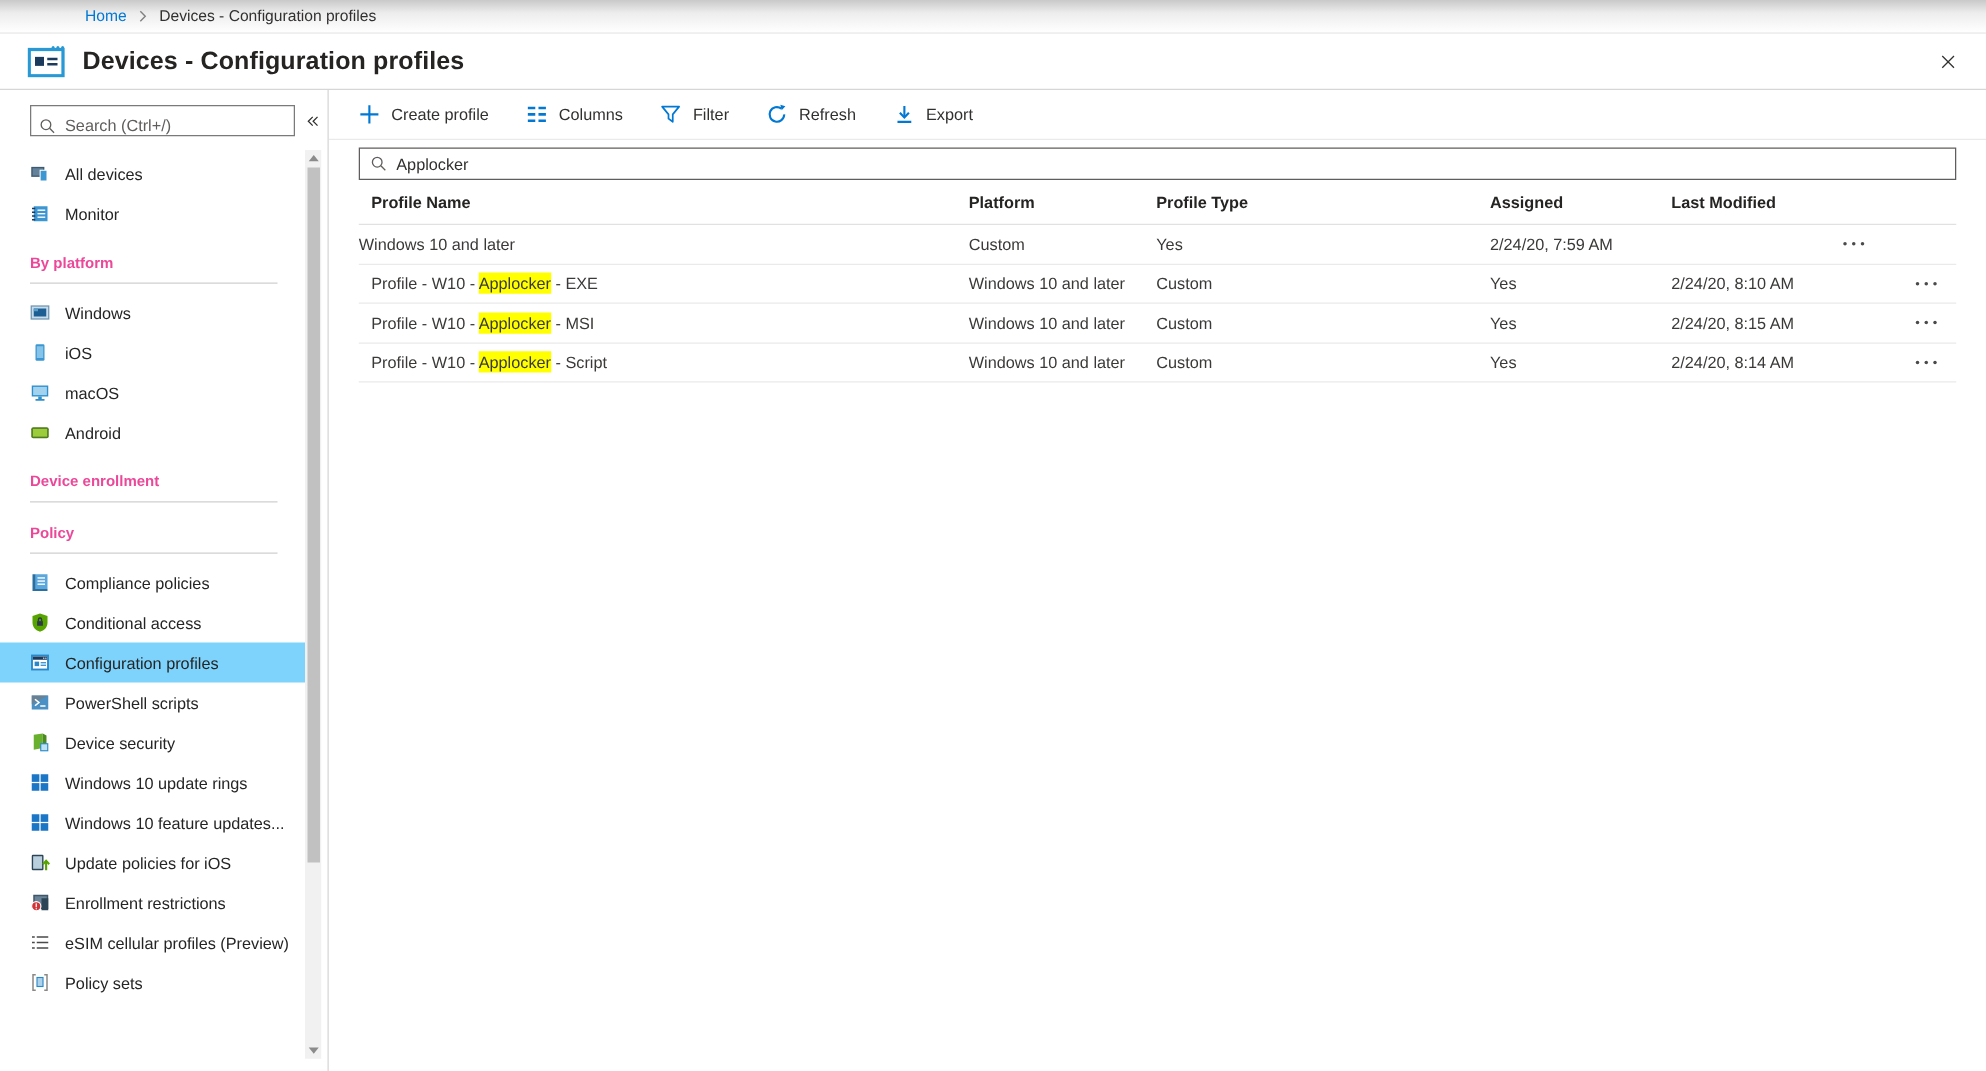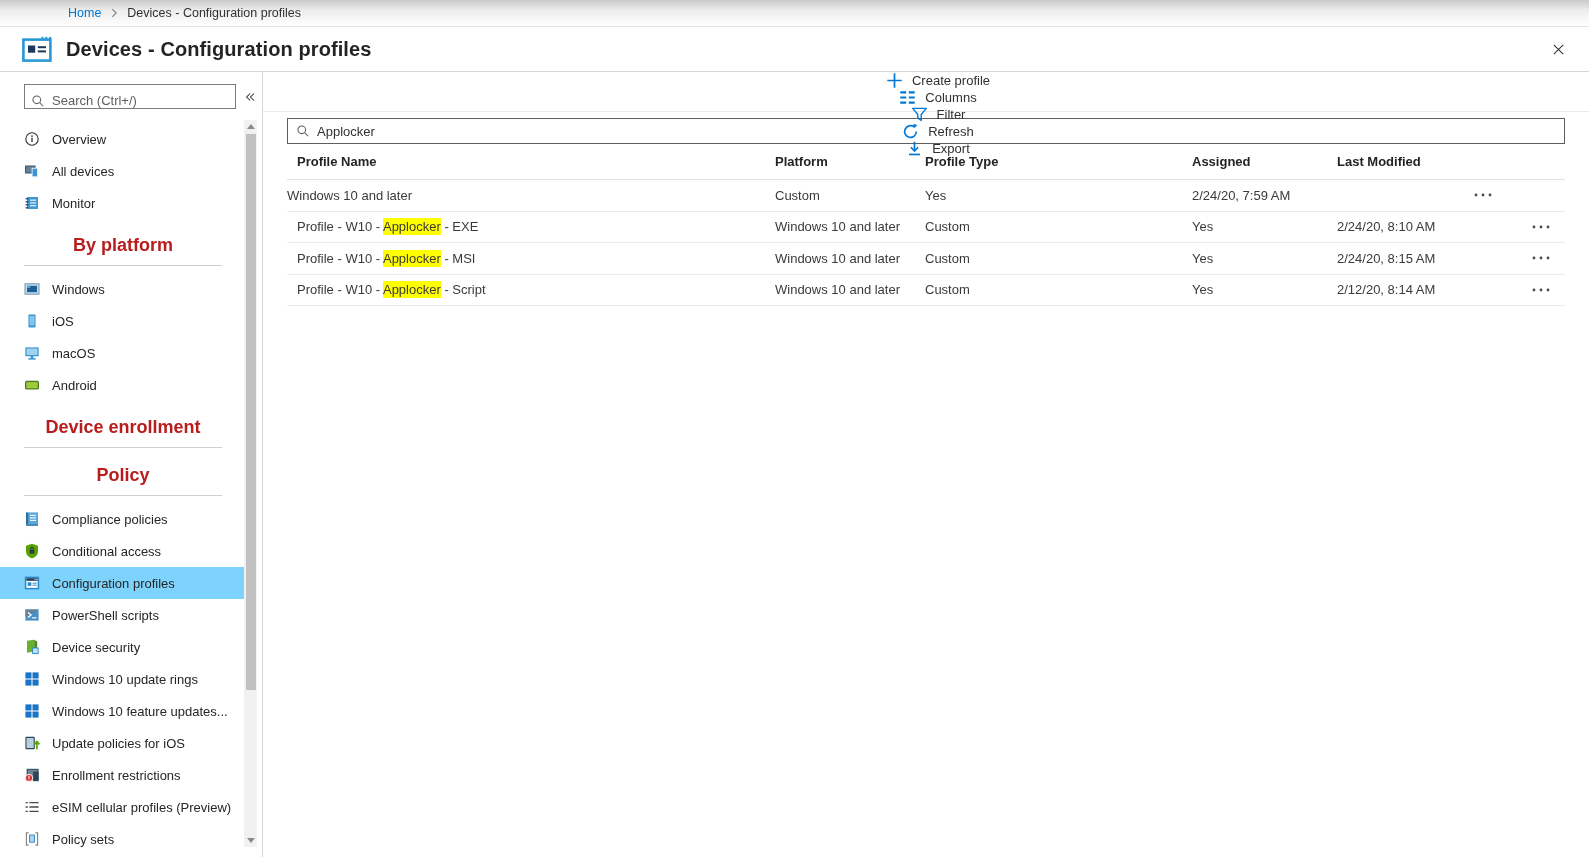--- a/index.html
+++ b/index.html
@@ -39,41 +39,41 @@
   .collapse-btn { width:24px; height:24px; display:flex; align-items:center;
     justify-content:center; cursor:pointer; margin-left:2px; }
   .collapse-btn svg { width:14px; height:14px; }
 
   .nav { margin-top:14px; }
   .nav-item { height:32px; width:245px; display:flex; align-items:center; padding-left:24px;
     font-size:13px; color:#252525; cursor:pointer; }
   .nav-item.selected { background:#7dd3fc; }
   .nav-item .icon { width:16px; height:16px; margin-right:12px; flex:none; display:inline-flex; }
   .nav-item .icon svg { width:16px; height:16px; }
-  .section-header { margin:6px 40px 7px 24px; padding:10px 0 9px 0; font-size:18px;
-    font-weight:700; color:#b91c1c; border-bottom:1px solid #d0d0d0;text-align:center; }
+  .section-header { margin:6px 40px 7px 24px; padding:10px 0 9px 0; font-size:12px;
+    font-weight:700; color:#ec4899; border-bottom:1px solid #d0d0d0; }
 
   
   .sb-scroll { position:absolute; top:48px; bottom:10px; right:5px; width:13px;
     background:#f1f1f1; }
   .sb-arrow { position:absolute; left:0; width:13px; height:13px; display:flex;
     align-items:center; justify-content:center; cursor:pointer; }
   .sb-arrow.up { top:0; }
   .sb-arrow.down { bottom:0; }
   .tri-up { width:0; height:0; border-left:4px solid transparent;
     border-right:4px solid transparent; border-bottom:5px solid #8b8b8b; }
   .tri-down { width:0; height:0; border-left:4px solid transparent;
     border-right:4px solid transparent; border-top:5px solid #8b8b8b; }
   .sb-thumb { position:absolute; top:14px; left:1.5px; width:10px; height:556px;
     background:#c1c1c1; cursor:grab; }
 
   
   .main { flex:1; min-width:0; }
-  .toolbar { height:40px; display:flex; align-items:center; padding-left:24px; 
-    border-bottom:1px solid #eaeaea;flex-direction:column; }
+  .toolbar { height:40px; display:flex; align-items:center; padding-left:24px; gap:30px;
+    border-bottom:1px solid #eaeaea; }
   .toolbar-btn { display:flex; align-items:center; gap:9px; font-size:13px; color:#323130;
     background:none; border:none; font-family:inherit; cursor:pointer; }
   .toolbar-btn .icon { width:17px; height:17px; display:inline-flex; }
   .toolbar-btn .icon svg { width:17px; height:17px; }
 
   .filter-box { margin:6px 0 0 24px; width:1278px; height:26px; border:1px solid #605e5c;
     display:flex; align-items:center; padding:0 8px; }
   .filter-box .icon { width:14px; height:14px; margin-right:7px; flex:none; }
   .filter-box input { border:none; outline:none; flex:1; font-size:13px; font-family:inherit;
     color:#323130; background:transparent; }
@@ -133,30 +133,20 @@
             </svg></span>
         <input type="text" placeholder="Search (Ctrl+/)" style="">
       </div>
       <span class="collapse-btn icon-slot">
           <svg viewBox="0 0 16 16">
             <path d="M8.2 4 L4.2 8 L8.2 12 M12.6 4 L8.6 8 L12.6 12" fill="none" stroke="#323130" stroke-width="1.2"></path>
           </svg>
         </span>
     </div>
     <div class="nav" id="nav">
-        <div class="nav-item">
-          <span class="icon">
-            <svg viewBox="0 0 16 16">
-              <circle cx="8" cy="8" r="6.2" fill="none" stroke="#323130" stroke-width="1.1"></circle>
-              <circle cx="8" cy="5.1" r="0.85" fill="#323130"></circle>
-              <rect x="7.35" y="6.7" width="1.3" height="4.4" fill="#323130"></rect>
-            </svg>
-          </span>
-          <span>Overview</span>
-        </div>
         <div class="nav-item">
           <span class="icon">
             <svg viewBox="0 0 16 16">
               <rect x="1" y="2.5" width="10.5" height="8" fill="#3e5a70"></rect>
               <rect x="2.1" y="3.6" width="8.3" height="5.8" fill="#64839a"></rect>
               <rect x="7.7" y="4.8" width="6.3" height="9.4" fill="#fff"></rect>
               <rect x="8.5" y="5.6" width="4.7" height="7.8" fill="#3c96d2"></rect>
             </svg>
           </span>
           <span>All devices</span>
@@ -461,21 +451,21 @@
                 <circle cx="10" cy="7" r="1.4" fill="#4a4a4a"></circle>
                 <circle cx="17" cy="7" r="1.4" fill="#4a4a4a"></circle>
               </svg>
             </button>
           </div>
           <div class="tgrid trow">
             <div class="cell-name">Profile - W10 - <mark class="hl">Applocker</mark> - Script</div>
             <div>Windows 10 and later</div>
             <div>Custom</div>
             <div>Yes</div>
-            <div>2/12/20, 8:14 AM</div>
+            <div>2/24/20, 8:14 AM</div>
             <button class="cell-menu">
               <svg viewBox="0 0 20 14">
                 <circle cx="3" cy="7" r="1.4" fill="#4a4a4a"></circle>
                 <circle cx="10" cy="7" r="1.4" fill="#4a4a4a"></circle>
                 <circle cx="17" cy="7" r="1.4" fill="#4a4a4a"></circle>
               </svg>
             </button>
           </div>
         </div>
     </div>

